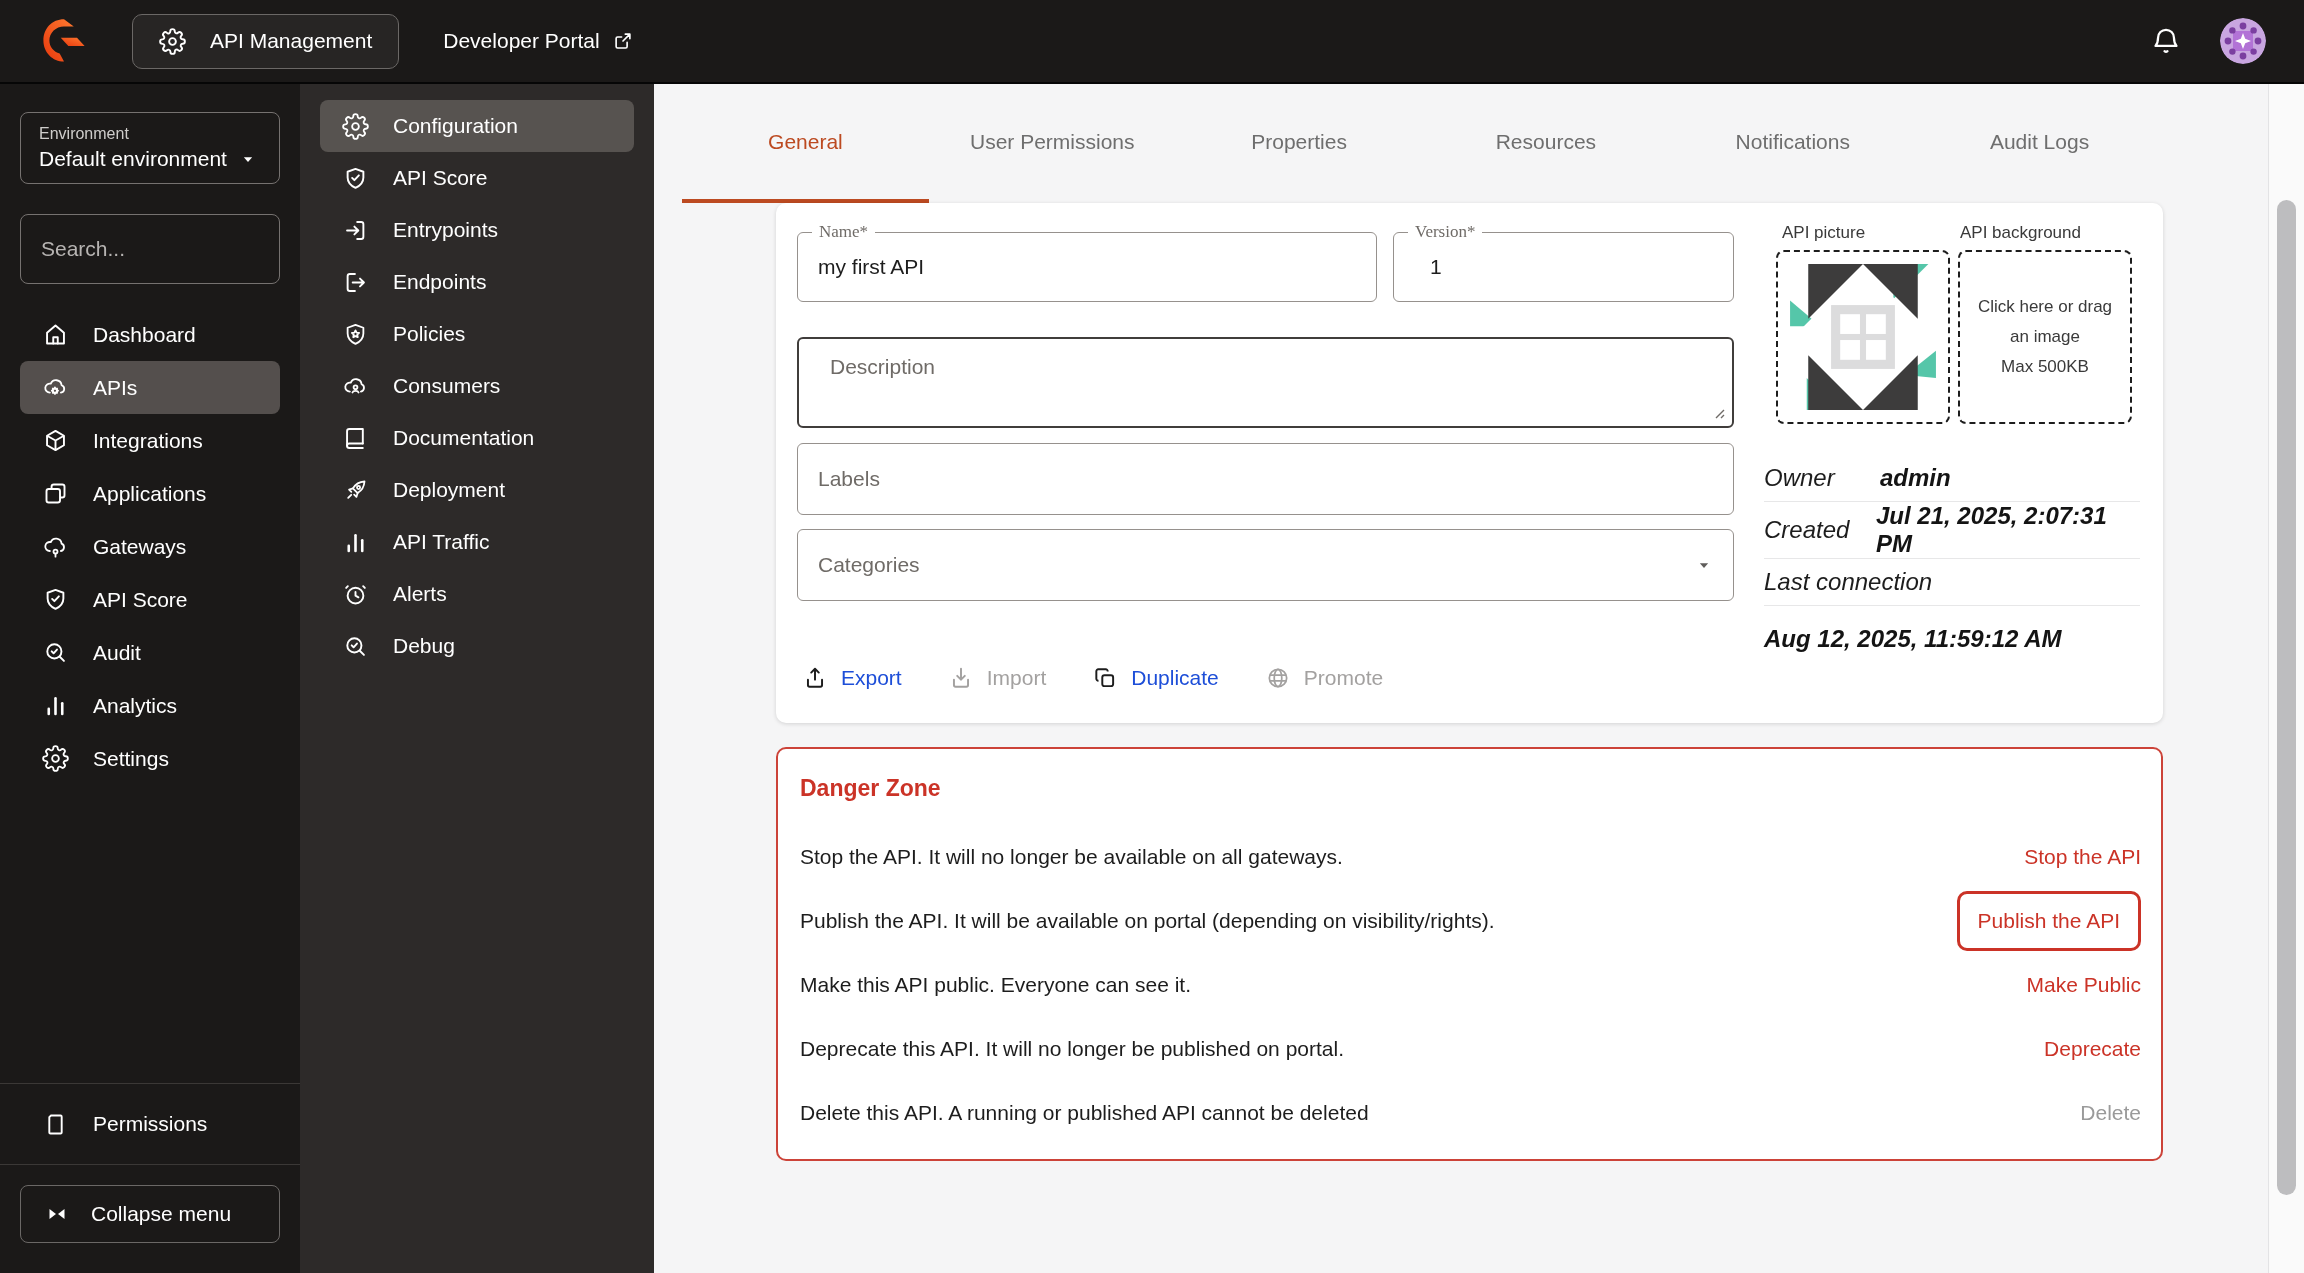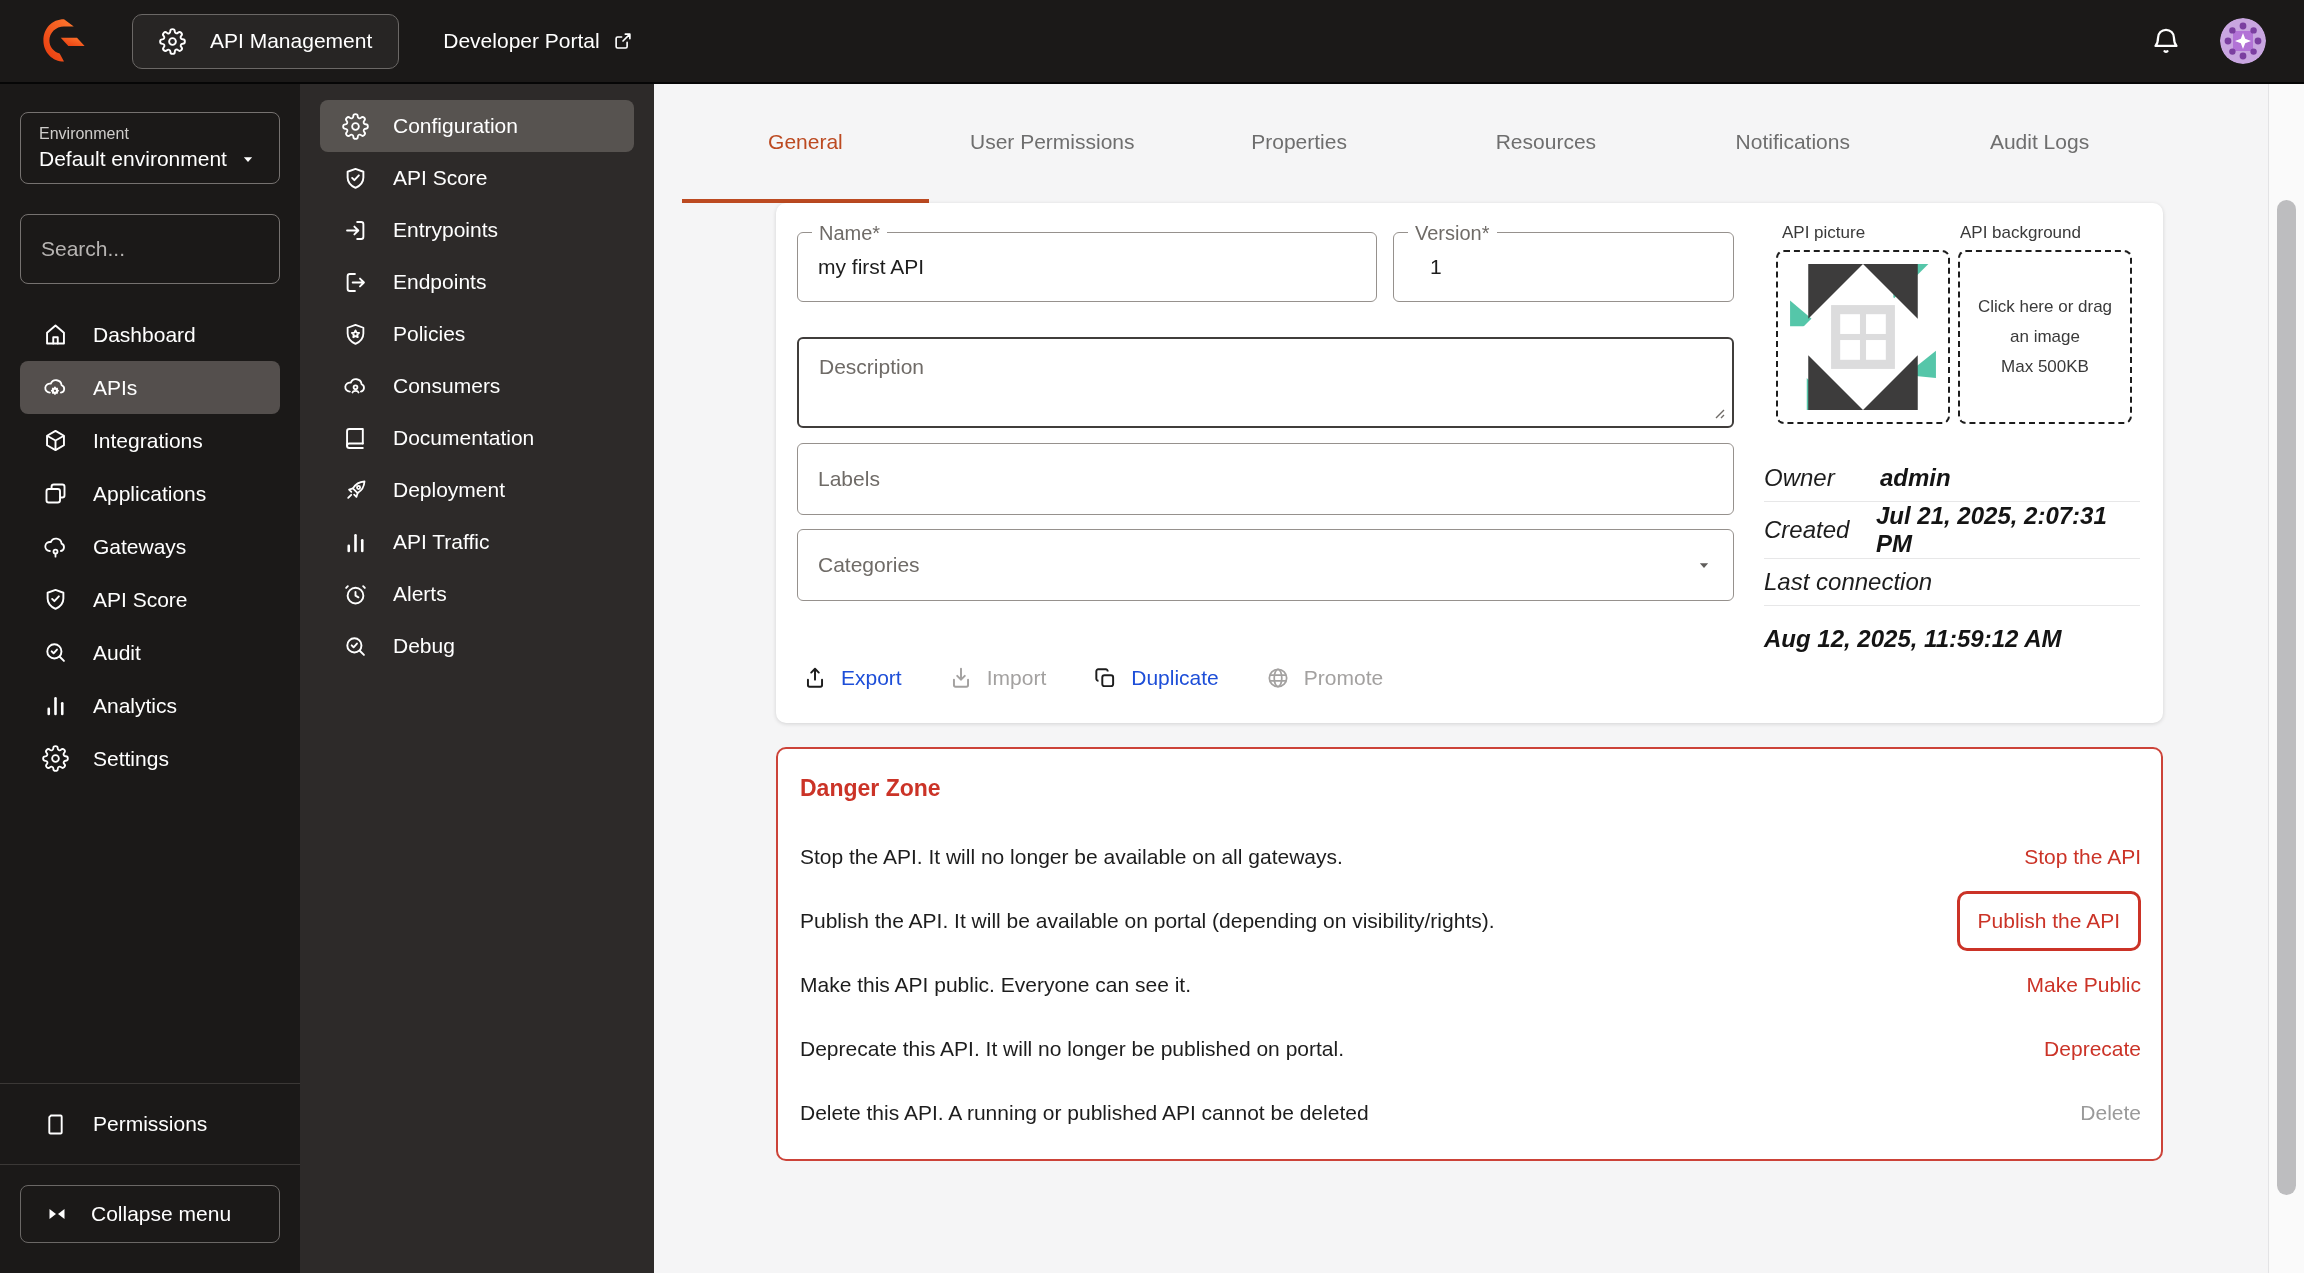--- a/index.html
+++ b/index.html
@@ -95,27 +95,27 @@
 
   .card {
     position:absolute; left:122px; width:1387px; background:#fff;
     border-radius:10px; box-shadow:0 1px 4px rgba(0,0,0,.14);
   }
   .form-card { top:119px; height:520px; }
 
   .field { position:absolute; border:1px solid #96918d; border-radius:6px; background:#fff; }
   .flabel {
     position:absolute; top:-11px; left:14px; background:#fff;
-    padding:0 7px; font-size:20px; color:#6f6b67;
+    padding:0 7px; font-size:17px; color:#6f6b67;font-family:Liberation Serif, serif;
   }
   .field input, .field textarea {
     width:100%; height:100%; border:none; outline:none; background:transparent;
     font-size:21px; color:#1d1d1d; font-family:inherit; padding:0 20px;
   }
-  .field textarea { padding:16px 20px; resize:none; }
+  .field textarea { padding:16px 31px; resize:none; }
   .field input::placeholder, .field textarea::placeholder { color:#6f6b67; }
   .f-name { left:21px; top:29px; width:580px; height:70px; }
   .f-version { left:617px; top:29px; width:341px; height:70px;padding-left:16px; }
   .f-desc { left:21px; top:134px; width:937px; height:91px; border:2px solid #403d3b; }
   .resize-grip { position:absolute; right:6px; bottom:6px; }
   .f-labels { left:21px; top:240px; width:937px; height:72px; display:flex; align-items:center; }
   .f-categories {
     left:21px; top:326px; width:937px; height:72px;
     display:flex; align-items:center; padding:0 20px; cursor:pointer;
     color:#6f6b67; font-size:21px;

